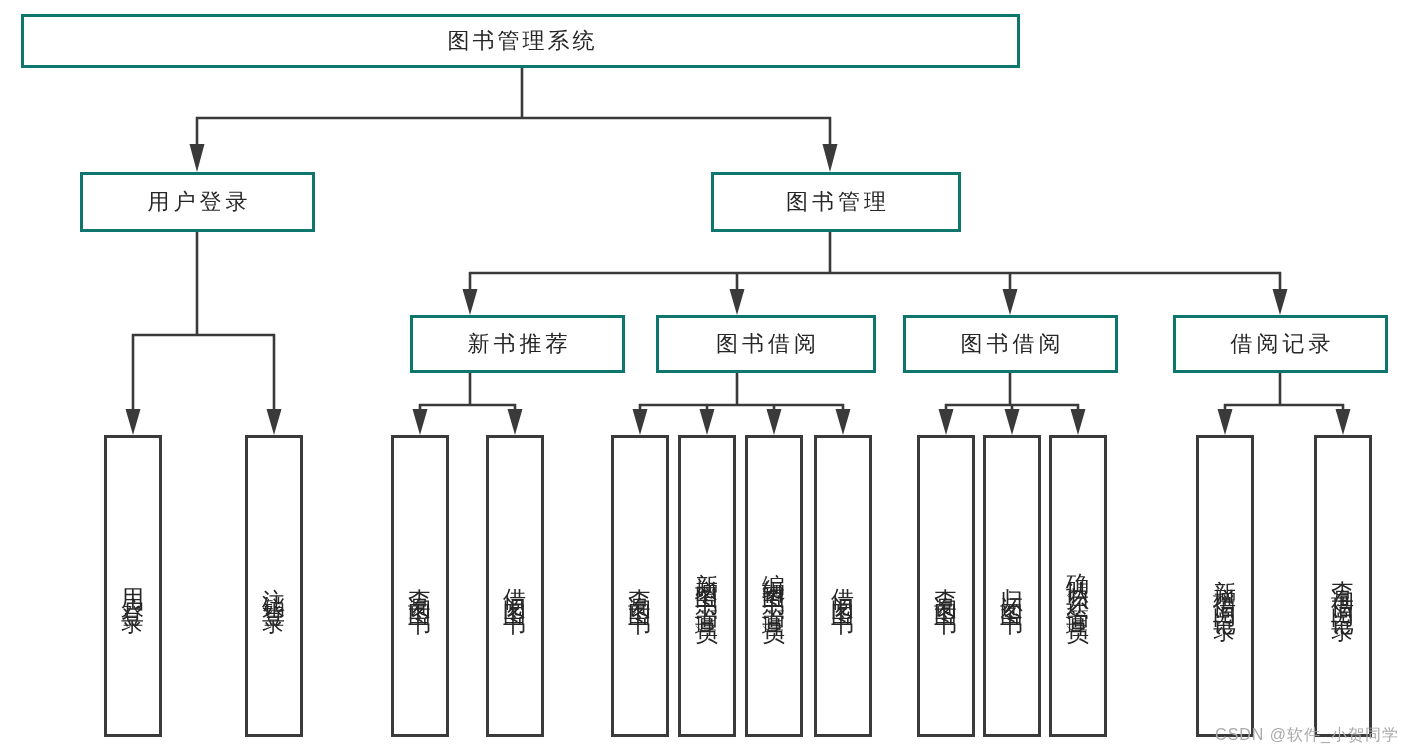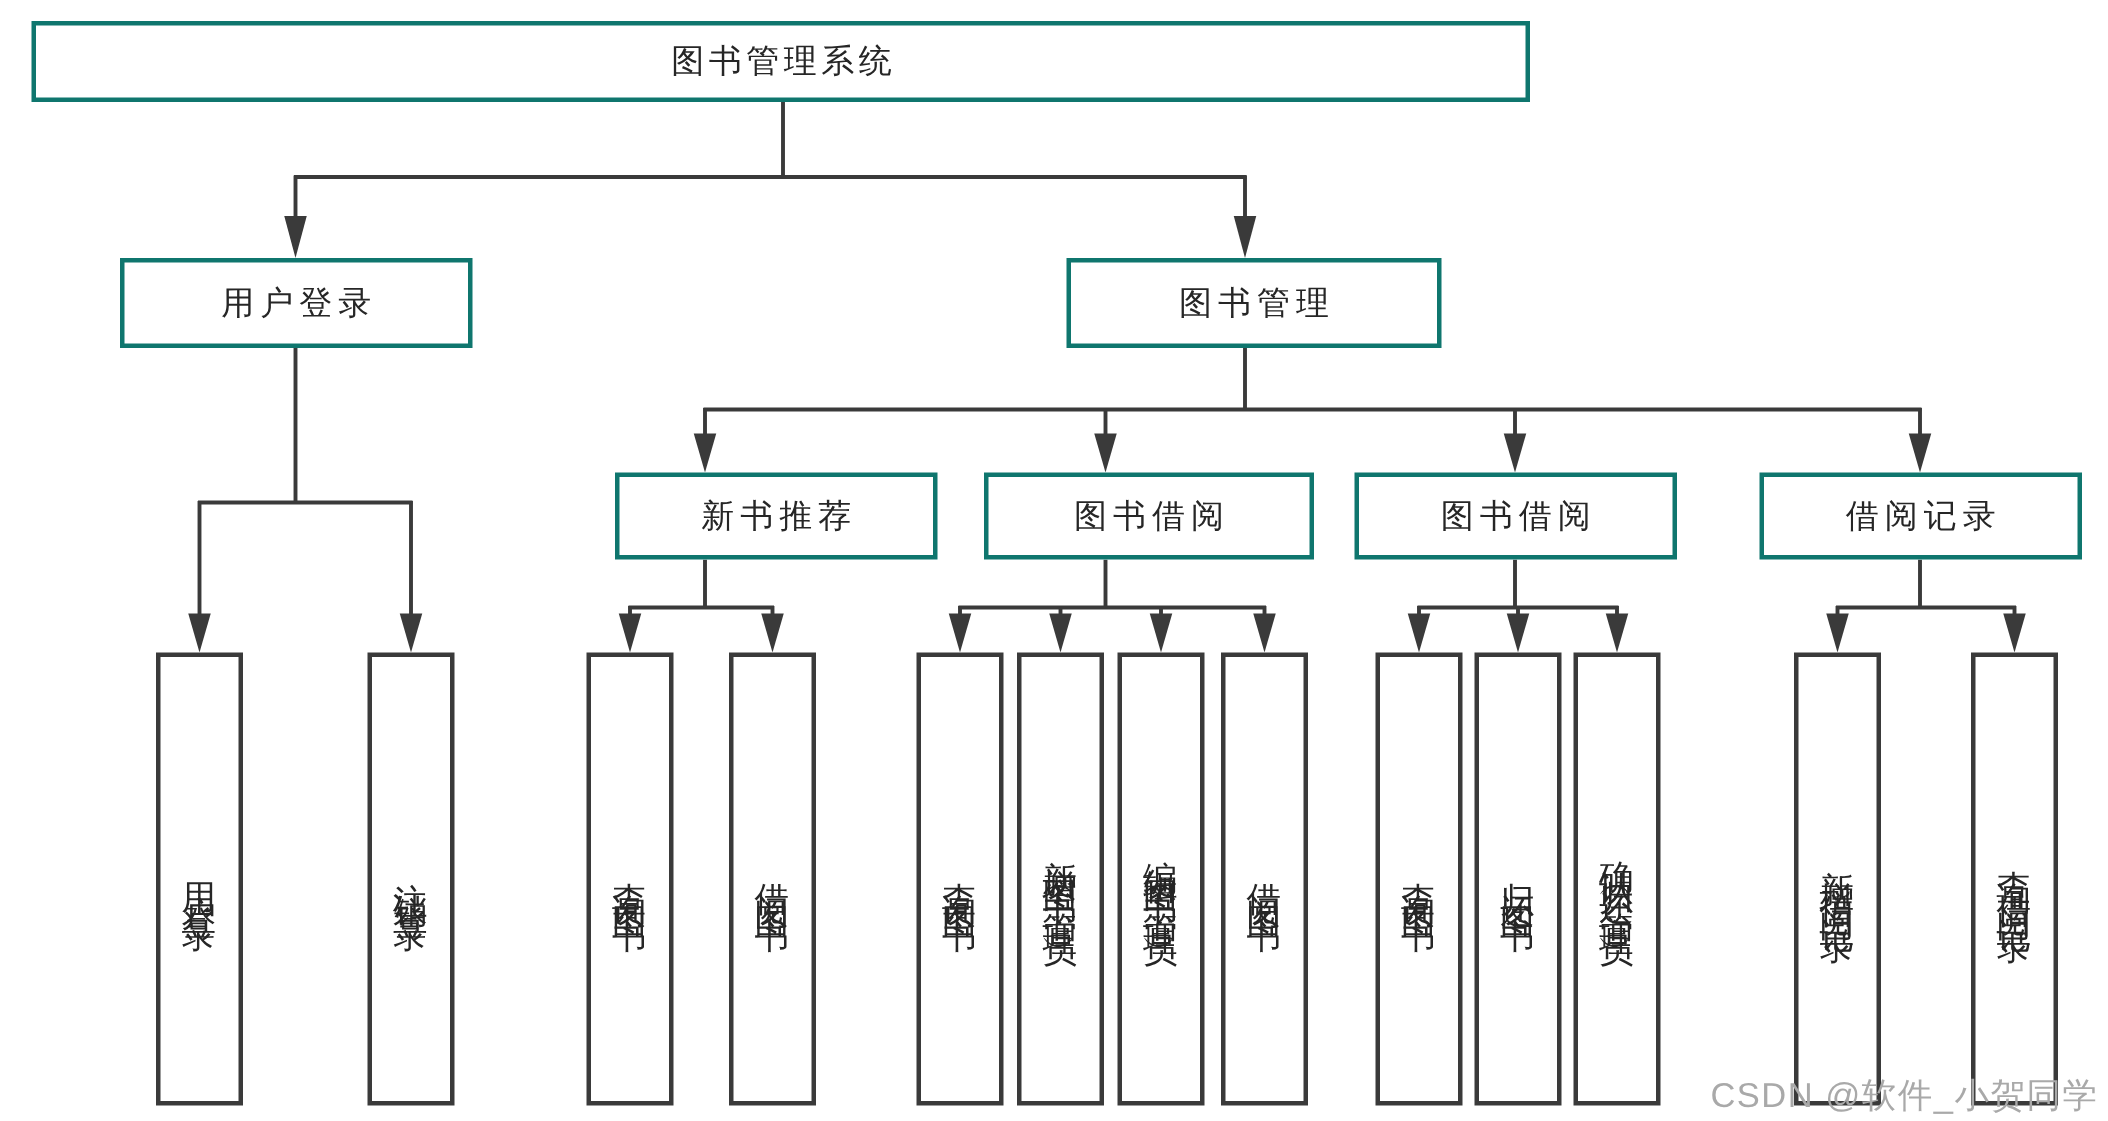--- a/index.html
+++ b/index.html
@@ -50,21 +50,21 @@
     font-size: 23px;
     letter-spacing: 8px;
     line-height: 52px;
     color: #262626;
     overflow: hidden;
   }
   .watermark {
     position: absolute;
     right: 6px;
     bottom: 1px;
-    font-size: 23px;
+    font-size: 16px;
     letter-spacing: 1px;
     color: #a9a9a9;
     z-index: 10;
     white-space: nowrap;
   }
 </style>
 </head>
 <body>
 
 <div class="canvas">

